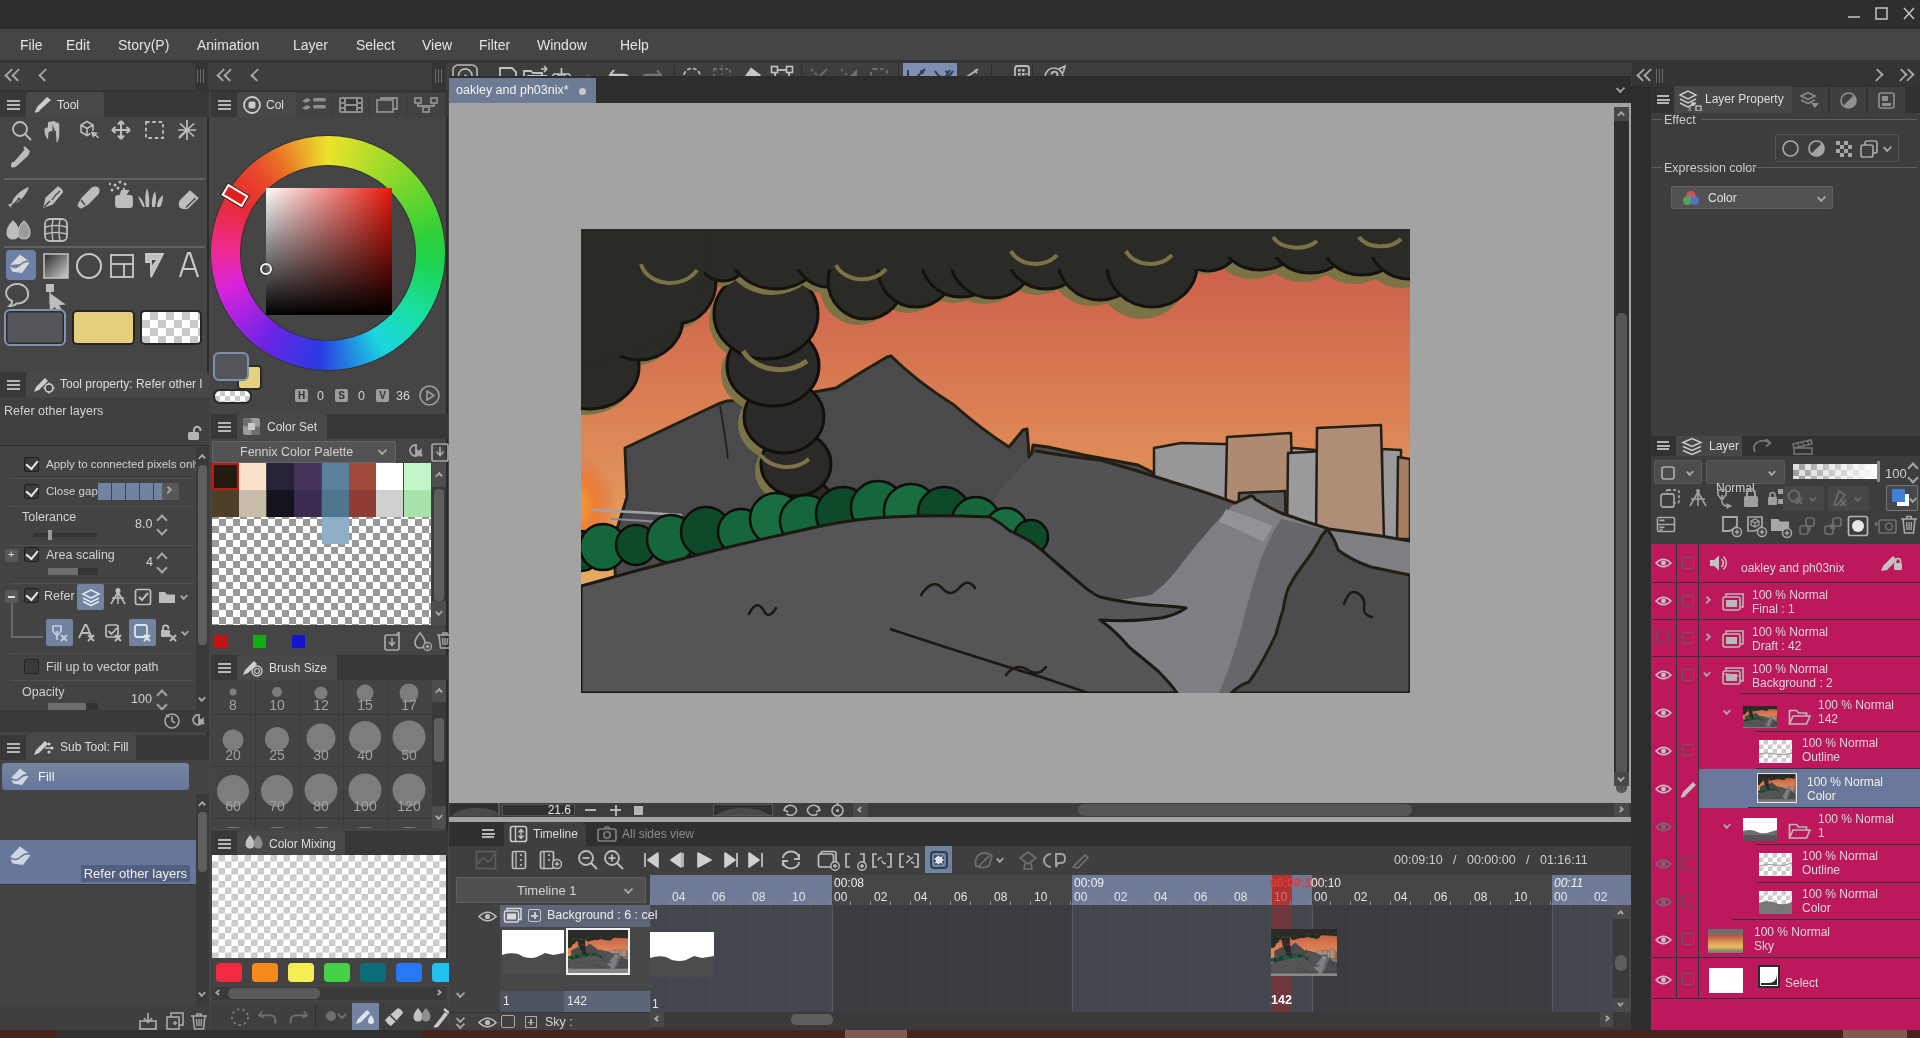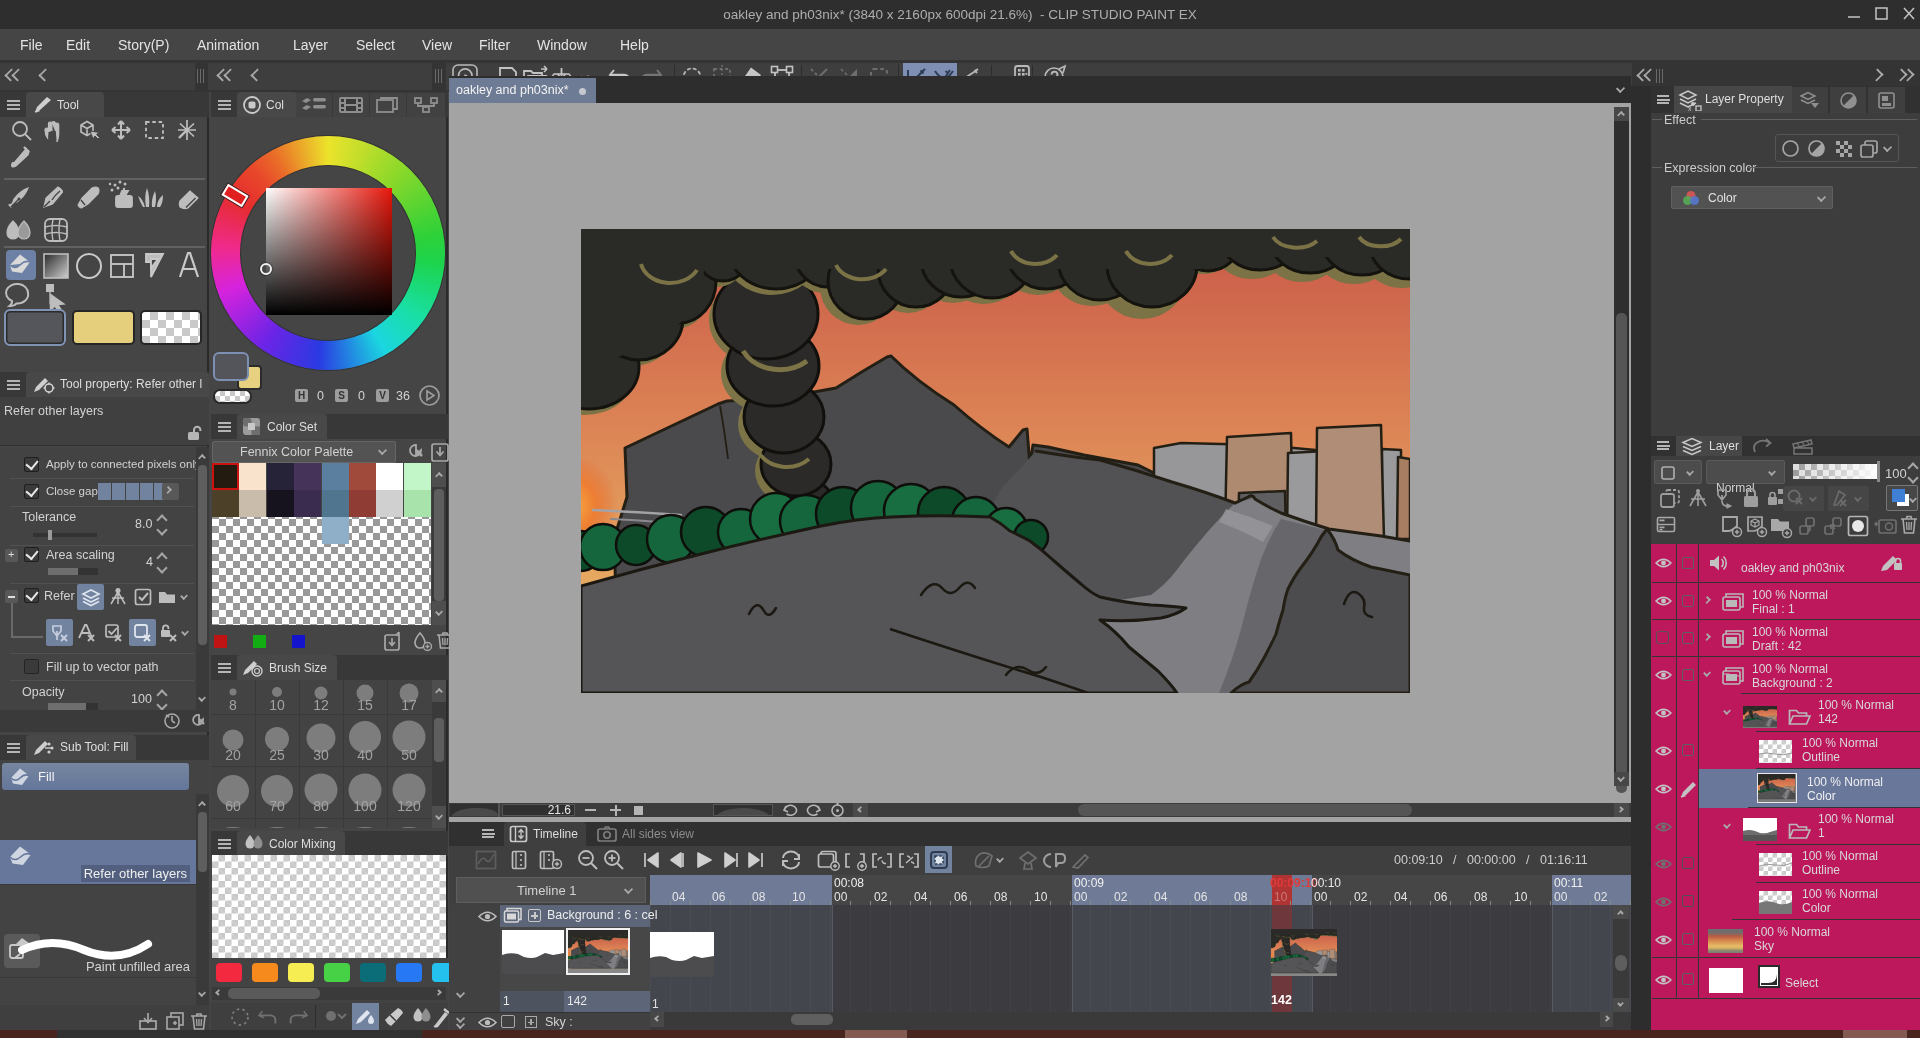--- a/index.html
+++ b/index.html
@@ -22,21 +22,20 @@
   .spin{position:absolute;width:9px;height:20px;}
   .spin:before{content:"";position:absolute;left:0;top:1px;width:6px;height:6px;border-left:2px solid #a5a5a5;border-bottom:2px solid #a5a5a5;transform:rotate(135deg);}
   .spin:after{content:"";position:absolute;left:0;bottom:1px;width:6px;height:6px;border-left:2px solid #a5a5a5;border-bottom:2px solid #a5a5a5;transform:rotate(-45deg);}
   .checker{background-image:linear-gradient(45deg,#c9c9c9 25%,transparent 25%,transparent 75%,#c9c9c9 75%),linear-gradient(45deg,#c9c9c9 25%,transparent 25%,transparent 75%,#c9c9c9 75%);background-color:#fff;}
   .tabtxt{position:absolute;color:#dedede;font-size:12px;white-space:nowrap;}
 </style>
 </head>
 <body>
 
 <div class="abs" style="left:0;top:0;width:1920px;height:29px;background:#2e2e2e;">
-  <div class="abs" style="top:7px;width:100%;text-align:center;color:#aeaeae;font-size:13.5px;">oakley and ph03nix* (3840 x 2160px 600dpi 21.6%)&nbsp; - CLIP STUDIO PAINT EX</div>
   <svg class="abs" style="left:1844px;top:0;" width="76" height="29">
     <line x1="4" y1="17" x2="16" y2="17" stroke="#c4c4c4" stroke-width="1.5"></line>
     <rect x="32" y="8" width="11" height="11" fill="none" stroke="#c4c4c4" stroke-width="1.5"></rect>
     <path d="M60 8 L70 19 M70 8 L60 19" stroke="#c4c4c4" stroke-width="1.5"></path>
   </svg>
 </div>
 
 <div class="abs" style="left:0;top:29px;width:1920px;height:31px;background:#454545;">
   <div class="abs" style="left:20px;top:8px;color:#e3e3e3;font-size:14px;">File</div>
   <div class="abs" style="left:66px;top:8px;color:#e3e3e3;font-size:14px;">Edit</div>
@@ -456,32 +455,20 @@
         </svg>
       <div class="txt" style="left:36px;top:6px;color:#f2f2f2;font-size:13px;">Fill</div>
     </div>
 
     <div class="abs" style="left:0;top:80px;width:196px;height:45px;background:#67779c;border-bottom:1px solid #393939;">
       <svg class="ic" style="left:8px;top:4px;" width="26" height="25" viewBox="0 0 26 25">
           <path d="M2 13 L12 2.5 L23 10.5 L15 21 L4.5 19.5 z" fill="#cfd6e2"></path>
           <path d="M2 13 q5 5 10.5 0 q5 -5 10.5 -2.5" fill="none" stroke="#67779c" stroke-width="1.6"></path>
         </svg>
       <div class="txt" style="right:6px;top:25px;background:#525f7e;padding:1px 3px;font-size:13px;color:#f0f0f0;">Refer other layers</div>
-    </div>
-    <div class="abs" style="left:0;top:172px;width:196px;height:46px;border-bottom:1px solid #393939;">
-      <div class="abs" style="left:4px;top:2px;width:36px;height:34px;background:#5a5a5a;border-radius:4px;"></div>
-      <svg class="ic" style="left:8px;top:4px;" width="27" height="26" viewBox="0 0 27 26">
-          <rect x="2" y="9" width="13" height="13" rx="2" fill="none" stroke="#c9c9c9" stroke-width="1.8"></rect>
-          <path d="M7 9 L14 2 L23 8.5 L16.5 16.5 L15 16 v-5 z" fill="#c9c9c9"></path>
-          <path d="M7 22 l5 -4" stroke="#c9c9c9" stroke-width="1.8"></path>
-        </svg>
-      <svg class="ic" style="left:18px;top:2px;" width="135px" height="30" viewBox="0 0 135 30">
-          <path d="M4 16 q30 -14 62 0 q34 14 64 -6" fill="none" stroke="#fff" stroke-width="8" stroke-linecap="round"></path>
-        </svg>
-      <div class="txt" style="right:6px;top:27px;text-align:right;font-size:13px;">Paint unfilled area</div>
     </div>
 
     <div class="abs" style="left:196px;top:34px;width:13px;height:211px;background:#3a3a3a;"></div>
     <div class="cv cv-u" style="left:199px;top:42px;width:6px;height:6px;"></div>
     <div class="abs" style="left:198px;top:52px;width:9px;height:60px;background:#5e5e5e;border-radius:4px;"></div>
     <div class="cv cv-d" style="left:199px;top:230px;width:6px;height:6px;"></div>
 
     <div class="abs" style="left:0;top:245px;width:209px;height:25px;background:#3f3f3f;">
       <svg class="ic" style="left:138px;top:6px;" width="20" height="20" viewBox="0 0 20 20">
           <rect x="2" y="10" width="16" height="8" fill="none" stroke="#a8a8a8" stroke-width="1.7"></rect>
@@ -1075,21 +1062,21 @@
       </div>
       <div class="abs" style="left:201px;top:0;width:981px;height:30px;overflow:hidden;background:#464646;">
         <div class="abs" style="left:0;top:0;width:182px;height:30px;background:#6f7b96;"></div>
         <div class="abs" style="left:422px;top:0;width:240px;height:30px;background:#6f7b96;"></div>
         <div class="abs" style="left:902px;top:0;width:240px;height:30px;background:#6f7b96;"></div>
         <div class="abs" style="left:622px;top:0;width:20px;height:30px;background:#b13434;"></div>
         <div class="txt" style="left:184px;top:1px;color:#f0f0f0;">00:08</div>
         <div class="txt" style="left:424px;top:1px;color:#f0f0f0;">00:09</div>
         <div class="txt" style="left:620px;top:1px;color:#e03a3a;font-weight:bold;">00:09:10</div>
         <div class="txt" style="left:661px;top:1px;color:#e8e8e8;">00:10</div>
-        <div class="txt" style="left:904px;top:1px;color:#f0f0f0;">00:11</div>
+        <div class="txt" style="left:904px;top:1px;color:#f0f0f0;font-style:italic;">00:11</div>
         <div class="txt" style="left:22px;top:15px;color:#e4e4e4;">04</div>
           <div class="txt" style="left:62px;top:15px;color:#e4e4e4;">06</div>
         <div class="txt" style="left:102px;top:15px;color:#e4e4e4;">08</div>
           <div class="txt" style="left:142px;top:15px;color:#e4e4e4;">10</div>
         <div class="txt" style="left:184px;top:15px;color:#e4e4e4;">00</div>
           <div class="txt" style="left:224px;top:15px;color:#e4e4e4;">02</div>
         <div class="txt" style="left:264px;top:15px;color:#e4e4e4;">04</div>
           <div class="txt" style="left:304px;top:15px;color:#e4e4e4;">06</div>
         <div class="txt" style="left:344px;top:15px;color:#e4e4e4;">08</div>
           <div class="txt" style="left:384px;top:15px;color:#e4e4e4;">10</div>

